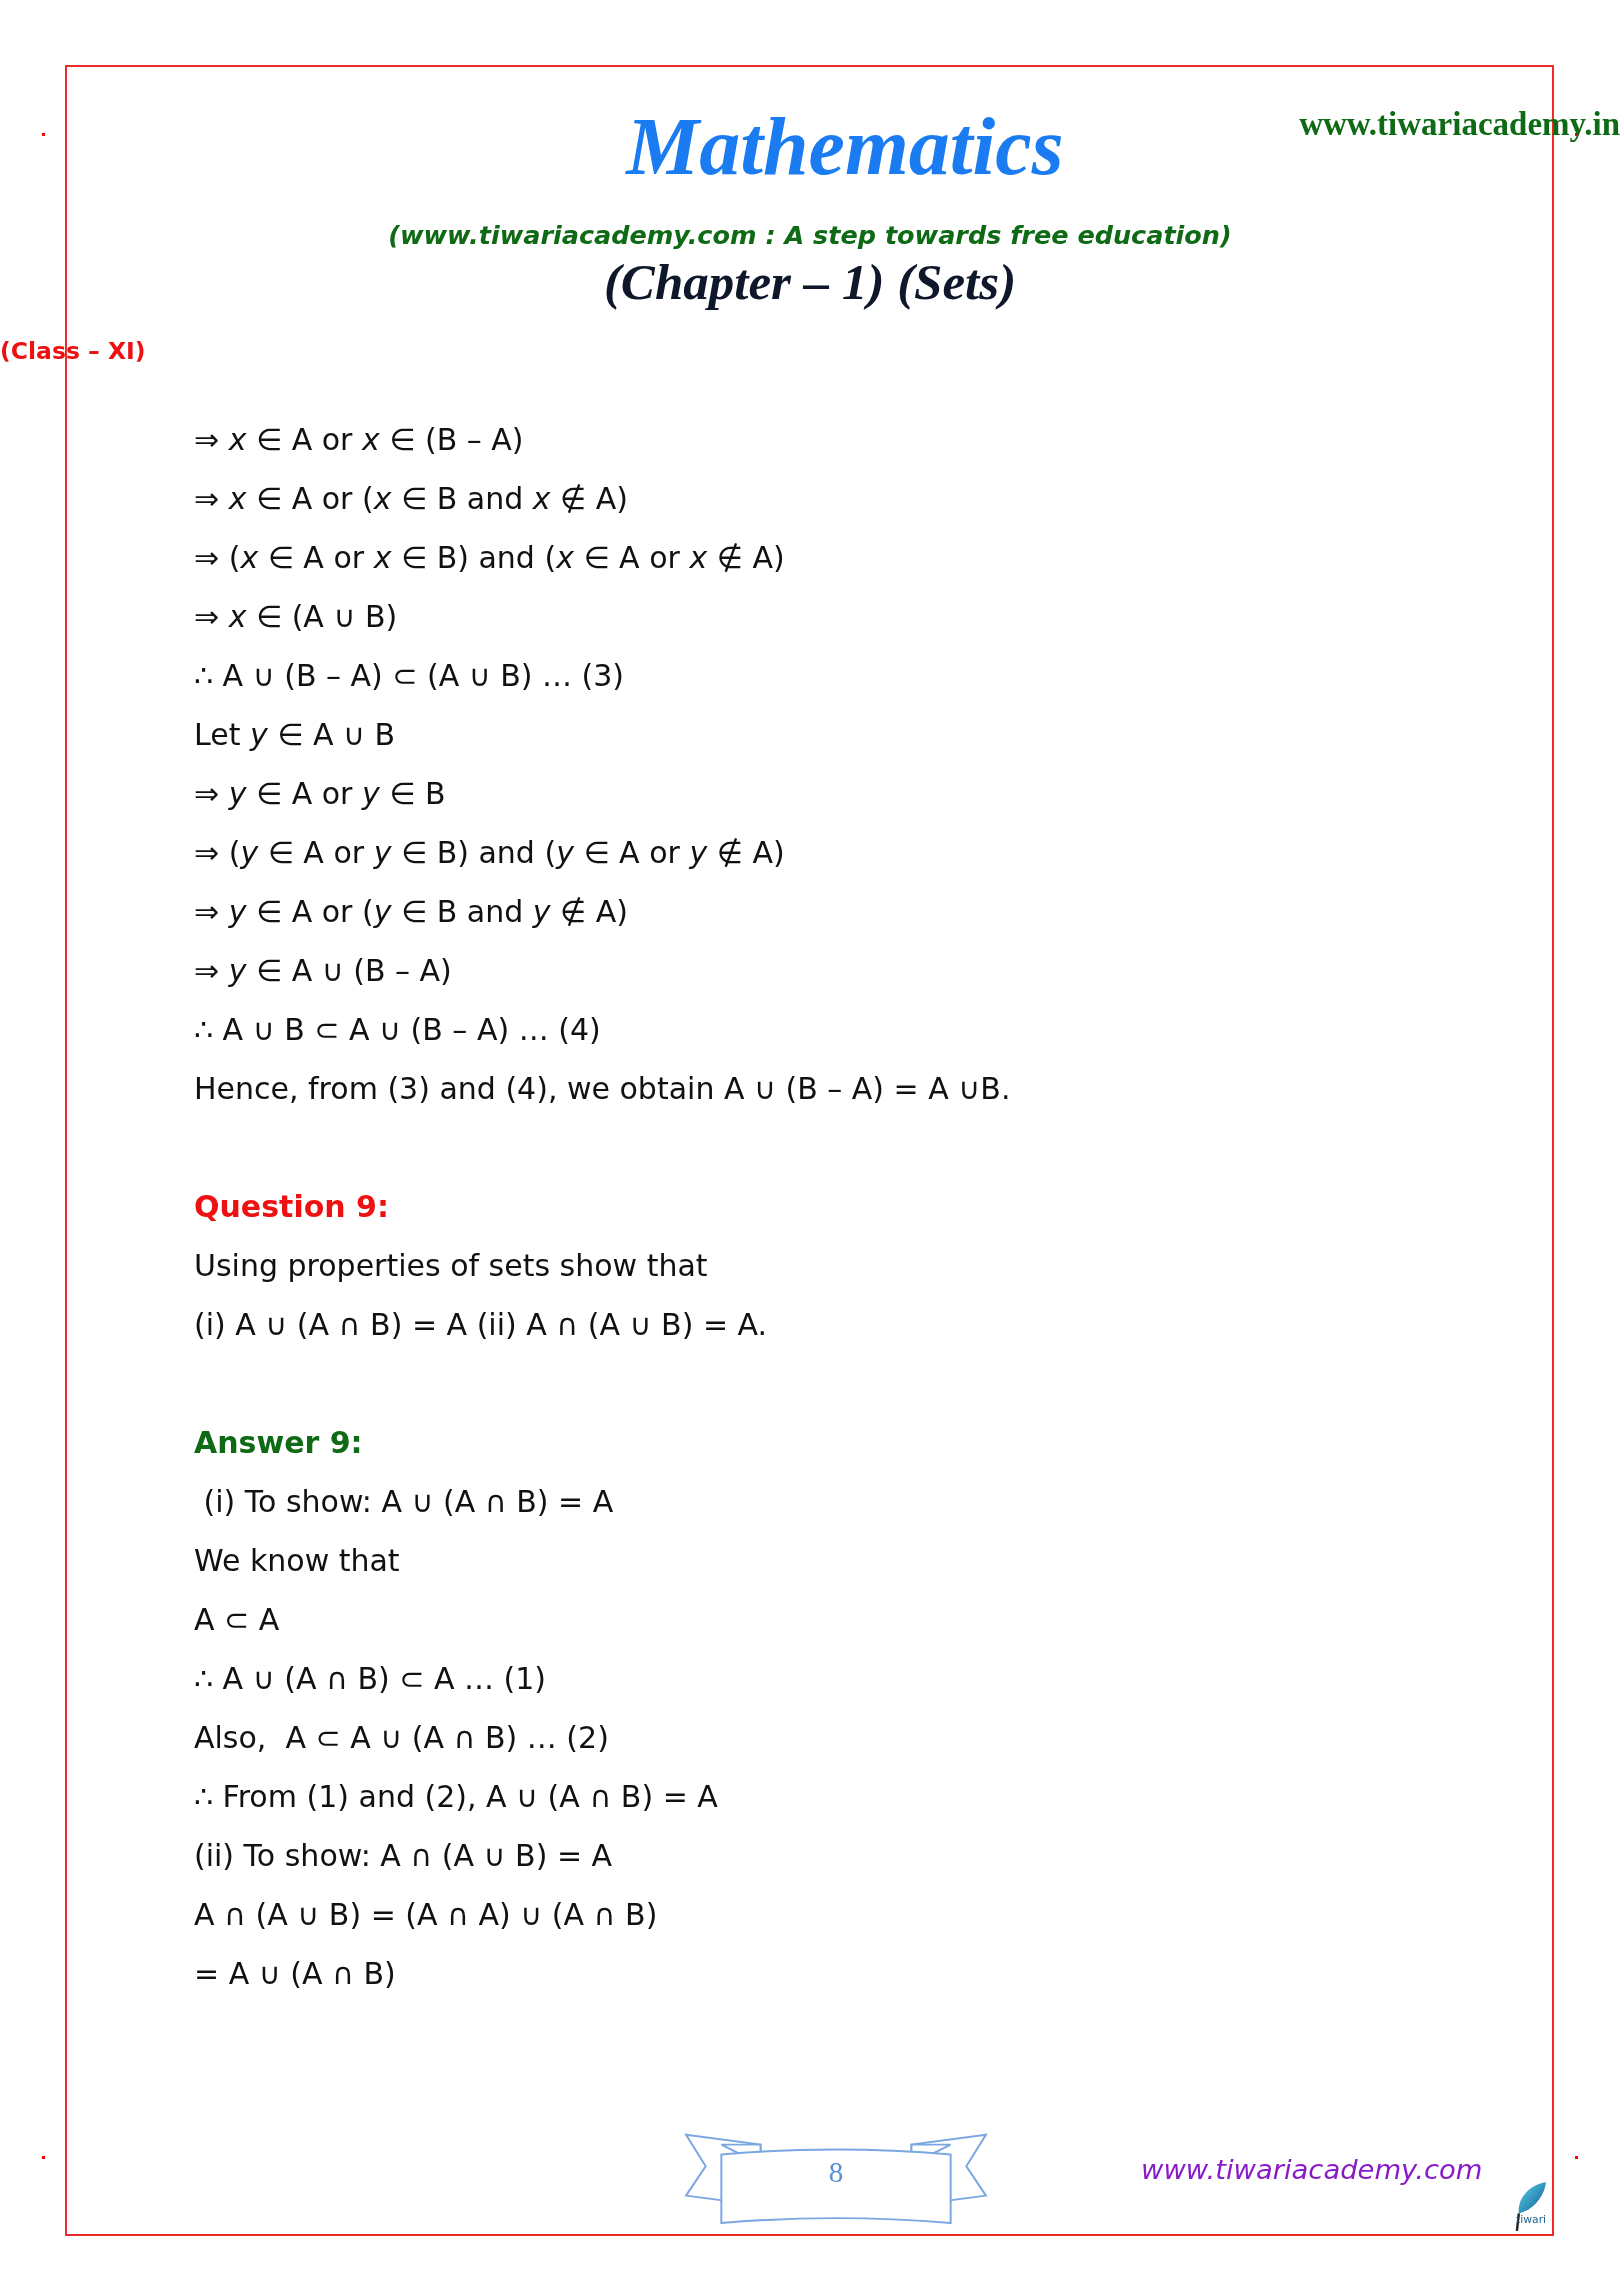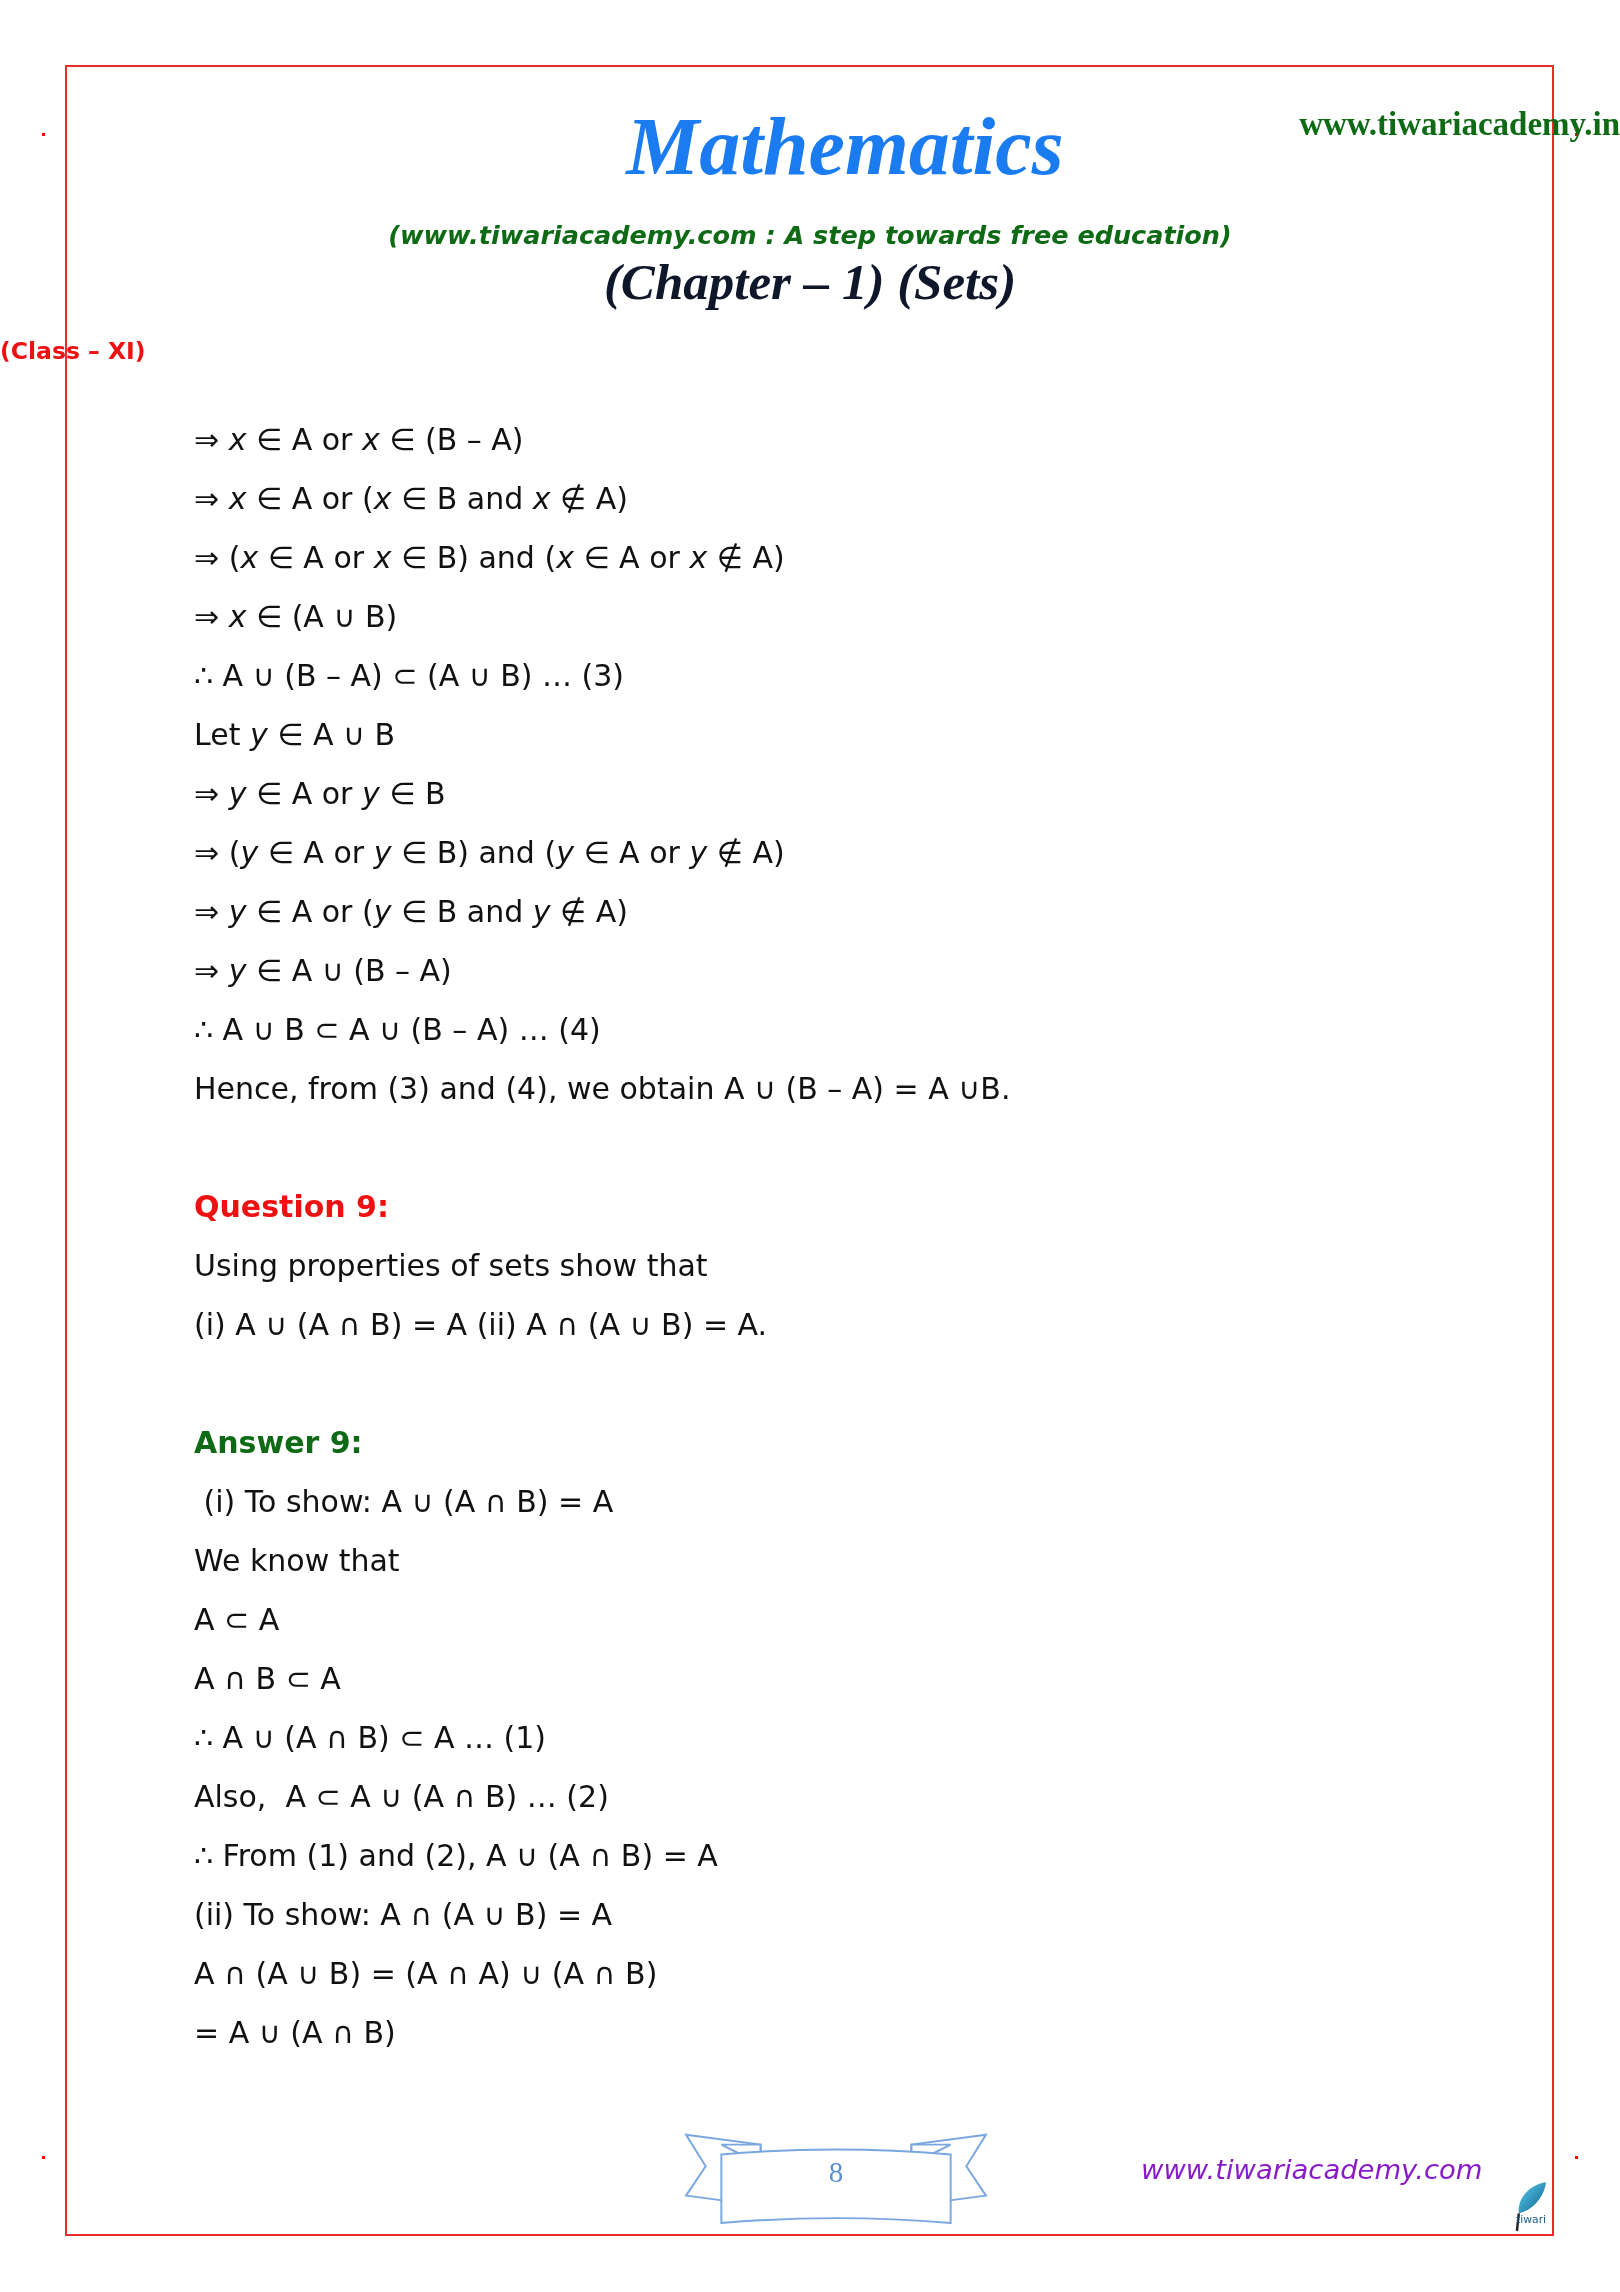--- a/index.html
+++ b/index.html
@@ -88,21 +88,20 @@
   <div class="line">Hence, from (3) and (4), we obtain A ∪ (B – A) = A ∪B.</div>
   <div class="gap"></div>
   <div class="line q-heading">Question 9:</div>
   <div class="line">Using properties of sets show that</div>
   <div class="line">(i) A ∪ (A ∩ B) = A (ii) A ∩ (A ∪ B) = A.</div>
   <div class="gap"></div>
   <div class="line a-heading">Answer 9:</div>
   <div class="line"> (i) To show: A ∪ (A ∩ B) = A</div>
   <div class="line">We know that</div>
   <div class="line">A ⊂ A</div>
-  <div class="line">A ∩ B ⊂ A</div>
   <div class="line">∴ A ∪ (A ∩ B) ⊂ A … (1)</div>
   <div class="line">Also,  A ⊂ A ∪ (A ∩ B) … (2)</div>
   <div class="line">∴ From (1) and (2), A ∪ (A ∩ B) = A</div>
   <div class="line">(ii) To show: A ∩ (A ∪ B) = A</div>
   <div class="line">A ∩ (A ∪ B) = (A ∩ A) ∪ (A ∩ B)</div>
   <div class="line">= A ∪ (A ∩ B)</div>
 </div>
 
 <svg class="footer-ribbon" viewBox="0 0 310 100">
   <g fill="#ffffff" stroke="#7aa7e0" stroke-width="2">

